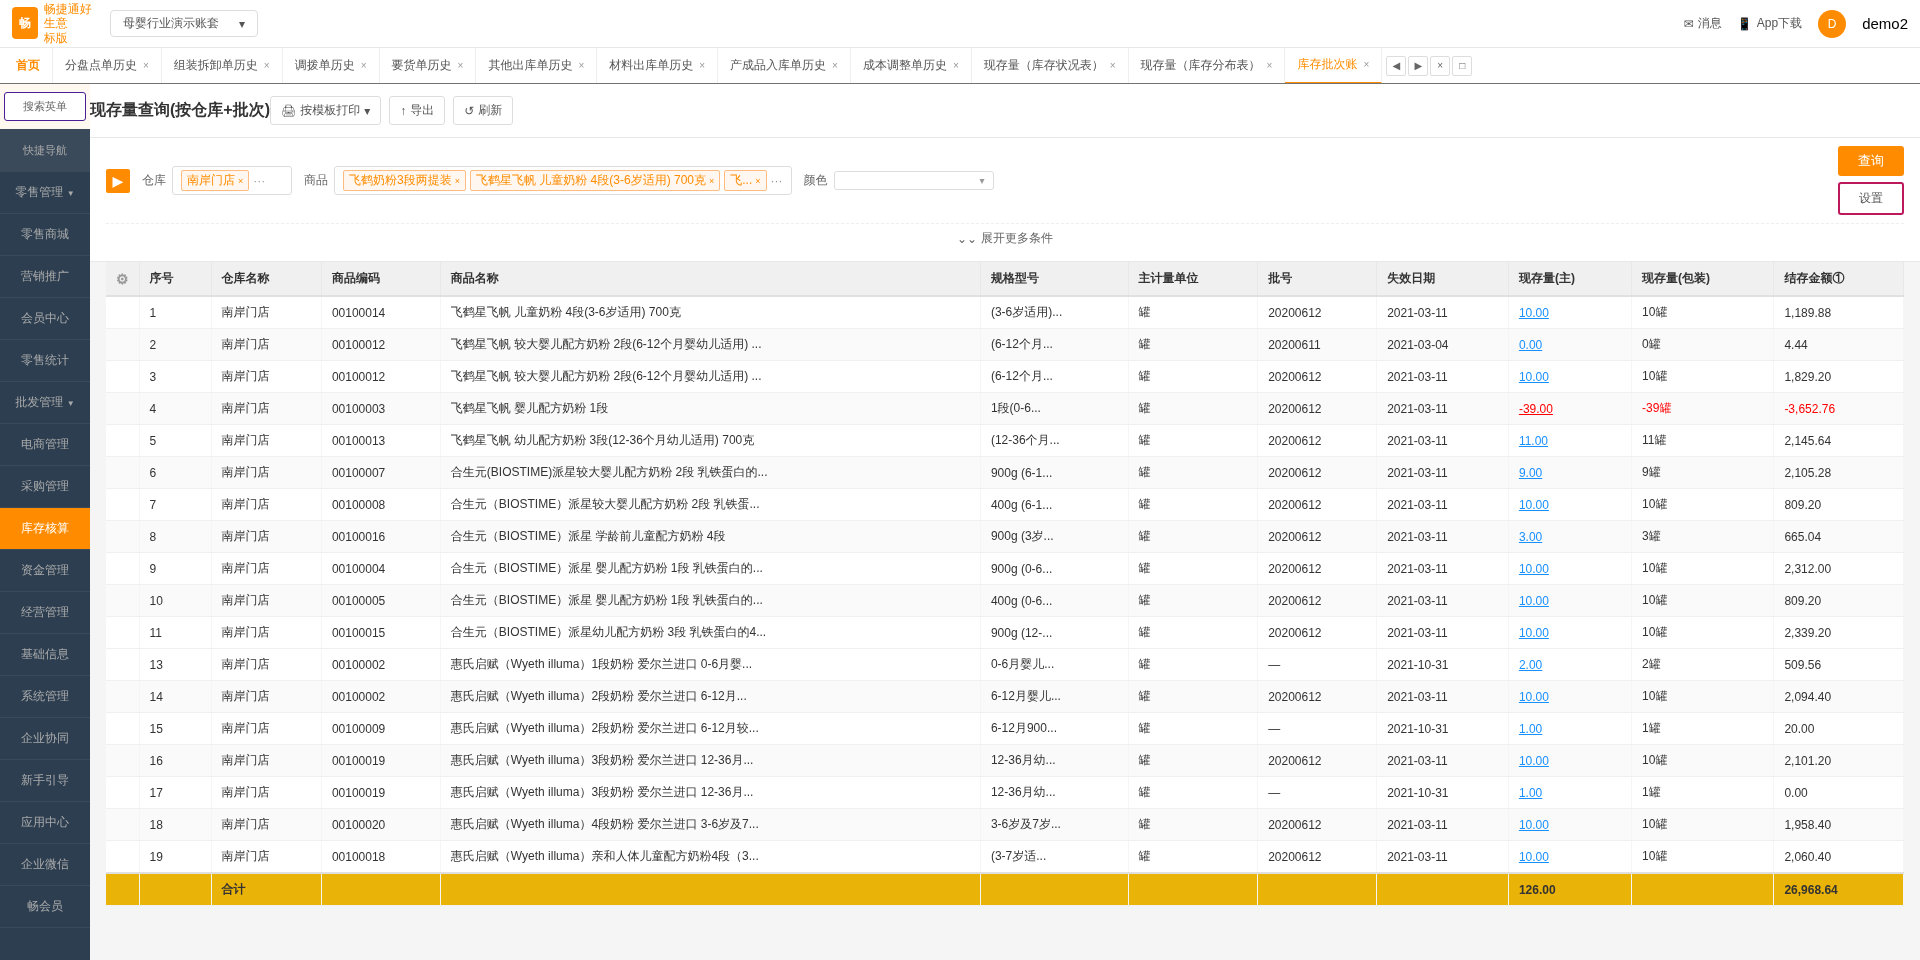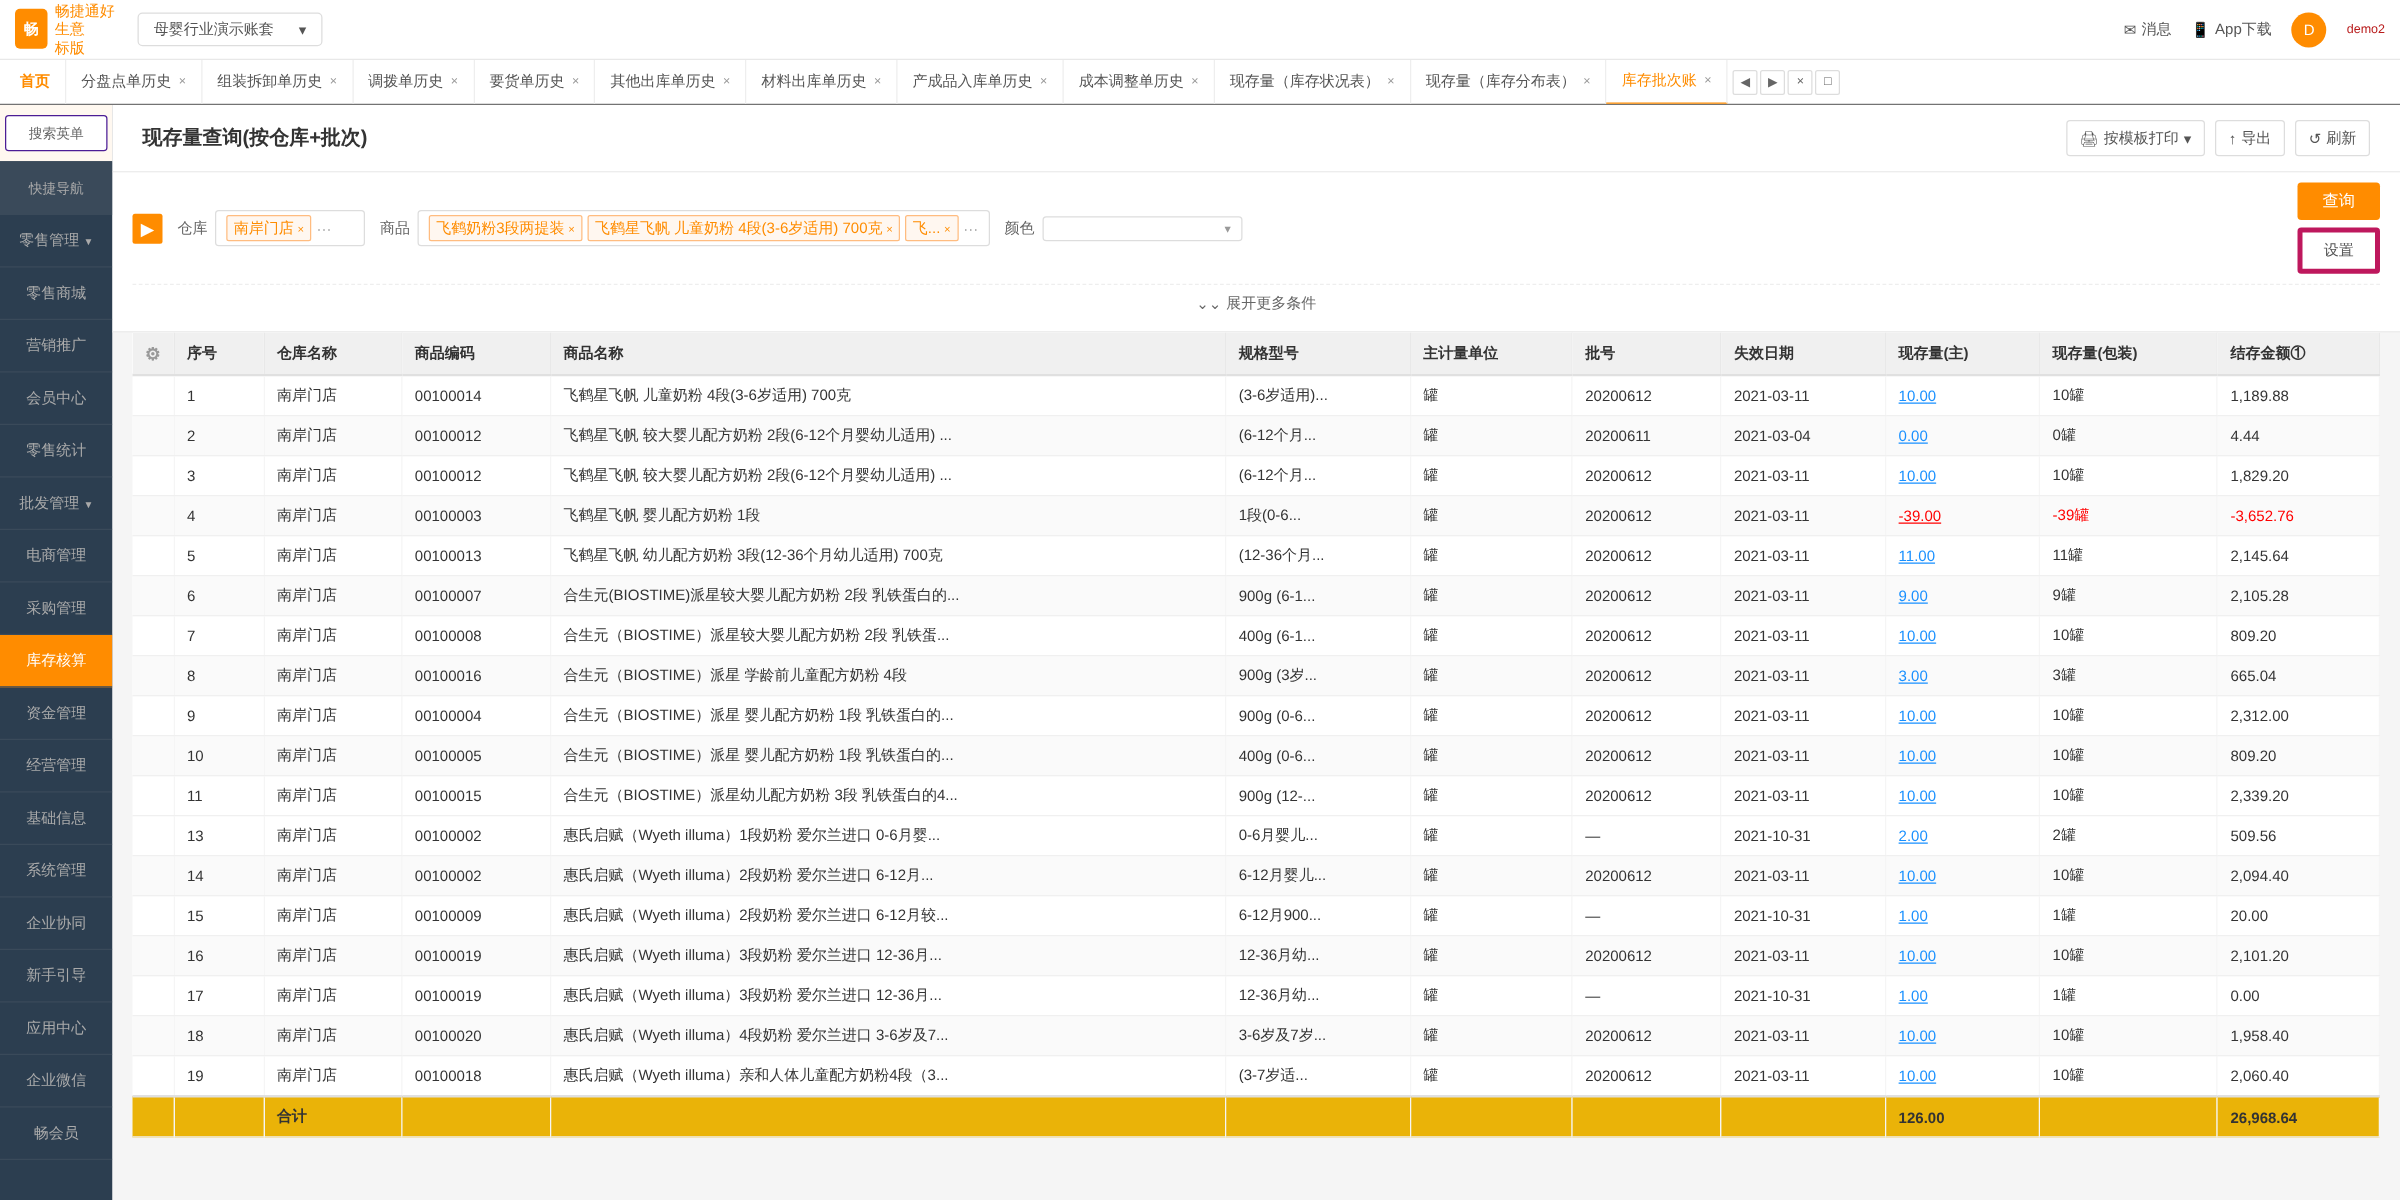--- a/index.html
+++ b/index.html
@@ -7,21 +7,21 @@
 
     
     .top-bar { background: #fff; height: 48px; display: flex; align-items: center; padding: 0 12px; border-bottom: 1px solid #e8e8e8; position: relative; }
     .logo-area { display: flex; align-items: center; gap: 6px; width: 90px; }
     .logo-icon { width: 32px; height: 32px; background: #ff8c00; border-radius: 4px; display: flex; align-items: center; justify-content: center; color: #fff; font-size: 10px; font-weight: bold; }
     .logo-text { font-size: 11px; color: #ff8c00; line-height: 1.2; }
     .industry-select { display: flex; align-items: center; gap: 20px; padding: 4px 12px; border: 1px solid #ddd; border-radius: 4px; cursor: pointer; color: #555; font-size: 12px; margin-left: 8px; }
     .top-right { margin-left: auto; display: flex; align-items: center; gap: 16px; }
     .top-btn { display: flex; align-items: center; gap: 4px; cursor: pointer; color: #555; font-size: 12px; }
     .avatar { width: 28px; height: 28px; border-radius: 50%; background: #ff8c00; display: flex; align-items: center; justify-content: center; color: #fff; font-size: 12px; }
-    .username { color: #b91c1c; font-size: 10px; }
+    .username { color: #000000; font-size: 15px; }
 
     
     .nav-tabs { background: #fff; border-bottom: 1px solid #737373; display: flex; align-items: center; height: 36px; padding: 0 4px; overflow: hidden; }
     .nav-tab { display: flex; align-items: center; gap: 4px; padding: 0 12px; height: 36px; cursor: pointer; white-space: nowrap; color: #555; font-size: 12px; border-right: 1px solid #eee; flex-shrink: 0; }
     .nav-tab.home { color: #ff8c00; font-weight: bold; }
     .nav-tab.active { color: #ff8c00; border-bottom: 2px solid #ff8c00; }
     .nav-tab .close-x { color: #999; font-size: 10px; margin-left: 2px; cursor: pointer; }
     .nav-arrows { display: flex; align-items: center; gap: 2px; padding: 0 4px; }
     .nav-arrow { width: 20px; height: 20px; display: flex; align-items: center; justify-content: center; cursor: pointer; color: #666; border: 1px solid #ddd; border-radius: 2px; font-size: 10px; }
 
@@ -34,36 +34,36 @@
     .sidebar-search-btn { width: 100%; padding: 6px 4px; background: #fff; border: 1px solid #4c1d95; border-radius: 3px; cursor: pointer; text-align: center; color: #666; font-size: 11px; }
     .sidebar-nav-btn { padding: 8px 14px; background: #3a4a5a; }
     .sidebar-nav-text { width: 100%; padding: 6px; text-align: center; color: #aaa; font-size: 11px; cursor: pointer; }
     .sidebar-menu { flex: 1; overflow-y: auto; }
     .sidebar-item { padding: 12px 8px; text-align: center; color: #aaa; font-size: 12px; cursor: pointer; border-bottom: 1px solid #3a4a5a; transition: background 0.2s; }
     .sidebar-item.active { background: #ff8c00; color: #fff; }
     .sidebar-item .arrow { font-size: 8px; }
 
     
     .content { flex: 1; overflow: hidden; display: flex; flex-direction: column; background: #f5f5f5; }
-    .page-header { background: #fff; padding: 12px 24px; display: flex; align-items: center; justify-content: space-between; border-bottom: 1px solid #e8e8e8; }
+    .page-header { background: #fff; padding: 12px 0; display: flex; align-items: center; border-bottom: 1px solid #e8e8e8; }
     .page-title { font-size: 16px; font-weight: bold; color: #333; }
     .header-actions { display: flex; align-items: center; gap: 8px; }
     .btn-print { display: flex; align-items: center; gap: 4px; padding: 5px 10px; border: 1px solid #ddd; border-radius: 3px; cursor: pointer; color: #555; background: #fff; font-size: 12px; }
     .btn-export { display: flex; align-items: center; gap: 4px; padding: 5px 10px; border: 1px solid #ddd; border-radius: 3px; cursor: pointer; color: #555; background: #fff; font-size: 12px; }
     .btn-refresh { display: flex; align-items: center; gap: 4px; padding: 5px 10px; border: 1px solid #ddd; border-radius: 3px; cursor: pointer; color: #555; background: #fff; font-size: 12px; }
     .filter-row { display: flex; align-items: center; gap: 12px; flex-wrap: wrap; }
     .filter-item { display: flex; align-items: center; gap: 6px; }
     .filter-label { color: #666; font-size: 12px; white-space: nowrap; }
     .filter-tag-group { display: flex; align-items: center; gap: 4px; min-width: 120px; border: 1px solid #ddd; border-radius: 3px; padding: 3px 8px; background: #fff; }
     .filter-tag { display: flex; align-items: center; gap: 3px; background: #fff7f0; border: 1px solid #ffbc80; border-radius: 2px; padding: 1px 5px; font-size: 11px; color: #ff8c00; }
     .filter-tag .del { cursor: pointer; color: #ff8c00; font-size: 9px; }
     .filter-more { color: #999; cursor: pointer; font-size: 12px; }
     .filter-expand { display: flex; align-items: center; gap: 4px; padding: 6px 12px; color: #666; cursor: pointer; font-size: 12px; margin: 8px auto 0; border-top: 1px dashed #eee; width: 100%; justify-content: center; }
     .btn-query { padding: 6px 20px; background: #ff8c00; color: #fff; border: none; border-radius: 3px; cursor: pointer; font-size: 13px; font-family: Liberation Mono, monospace; }
-    .btn-settings { padding: 6px 14px; background: #fff; color: #555; border: 4px solid #be185d; border-radius: 3px; cursor: pointer; font-size: 12px; }
+    .btn-settings { padding: 6px 14px; background: #fff; color: #555; border: 2px solid #be185d; border-radius: 3px; cursor: pointer; font-size: 12px; }
     .filter-right-btns { margin-left: auto; display: flex; flex-direction: column; gap: 6px; }
 
     
     .table-area { flex: 1; overflow: auto; padding: 0 16px 16px; }
     .data-table { width: 100%; border-collapse: collapse; background: #fff; margin-top: 0; }
     .data-table th { background: #f0f0f0; padding: 8px 10px; text-align: left; color: #333; font-weight: 600; border-bottom: 2px solid #e0e0e0; border-right: 1px solid #e8e8e8; white-space: nowrap; font-size: 12px; position: sticky; top: 0; z-index: 2; }
     .data-table td { padding: 7px 10px; border-bottom: 1px solid #f0f0f0; border-right: 1px solid #f5f5f5; color: #333; font-size: 12px; white-space: nowrap; }
     .data-table tr.alt td { background: #fafafa; }
     .data-table .num-link { color: #1890ff; text-decoration: underline; cursor: pointer; }
     .data-table .num-red { color: #f00; }

